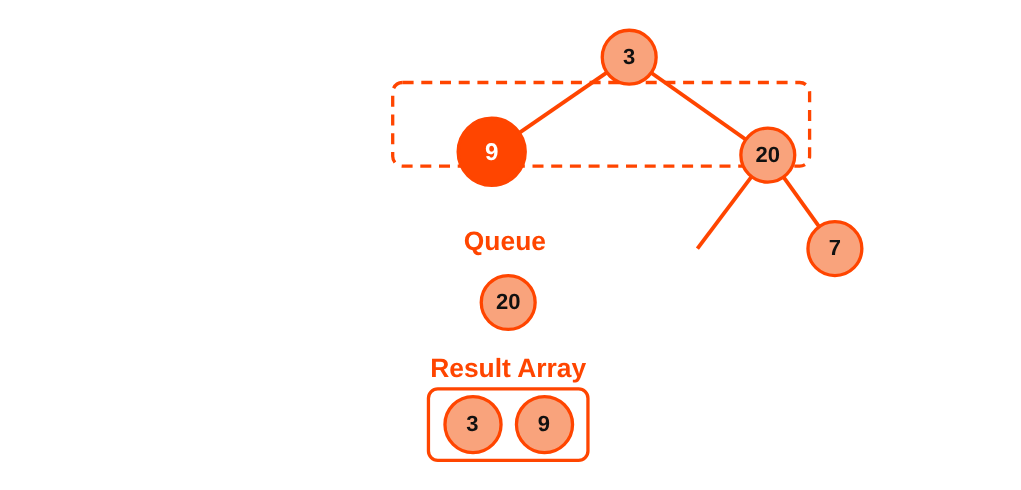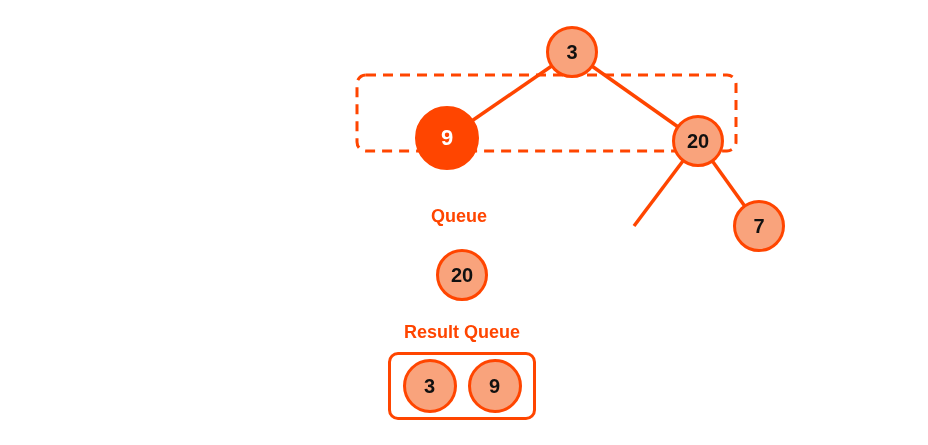--- a/index.html
+++ b/index.html
@@ -33,21 +33,21 @@
     background: var(--highlight-fill, #FF4500);
     border-color: var(--highlight-fill, #FF4500);
     color: var(--highlight-text, #ffffff);
     font-size: 22px;
   }
   .label {
     position: absolute;
     transform: translateX(-50%);
     color: var(--accent, #FF4500);
     font-weight: bold;
-    font-size: 18px;
+    font-size: 24px;
     white-space: nowrap;
   }
   .result-box {
     position: absolute;
     left: 388px; top: 352px;
     width: 148px; height: 68px;
     border: 3px solid var(--accent, #FF4500);
     border-radius: 10px;
     box-sizing: border-box;
     display: flex;
@@ -77,20 +77,20 @@
 
   <div class="circle abs" style="left:672px; top:115px; width:52px; height:52px;">20</div>
 
 
   <div class="circle abs" style="left:733px; top:200px; width:52px; height:52px;">7</div>
 
   <div class="label" style="left:459px; top:206px;">Queue</div>
 
   <div class="circle abs" style="left:436px; top:249px; width:52px; height:52px;">20</div>
 
-  <div class="label" style="left:462px; top:322px;">Result Queue</div>
+  <div class="label" style="left:462px; top:322px;">Result Array</div>
 
   <div class="result-box">
     <div class="circle result-node">3</div>
     <div class="circle result-node">9</div>
   </div>
 
 </div>
 
 </body></html>

